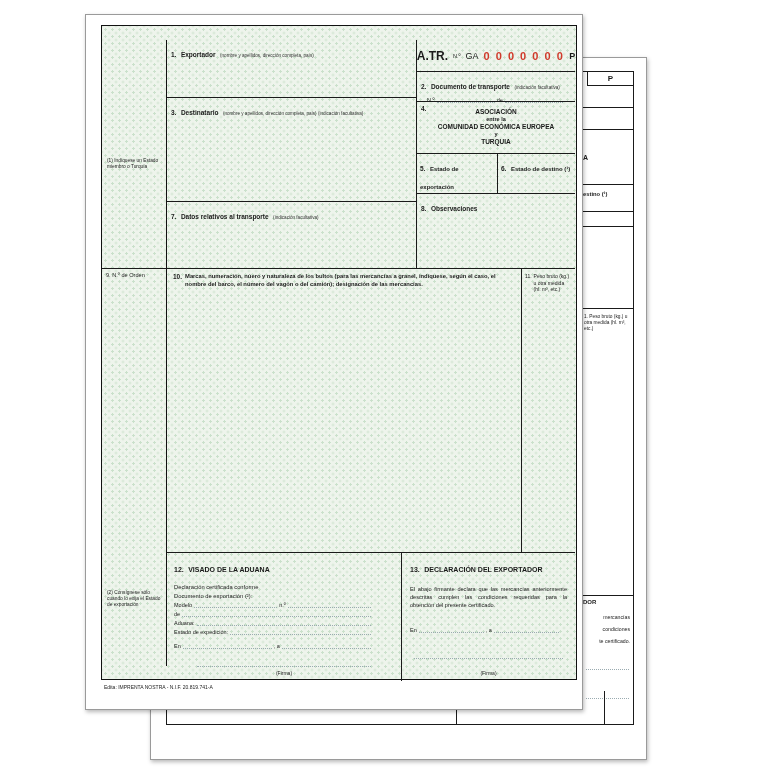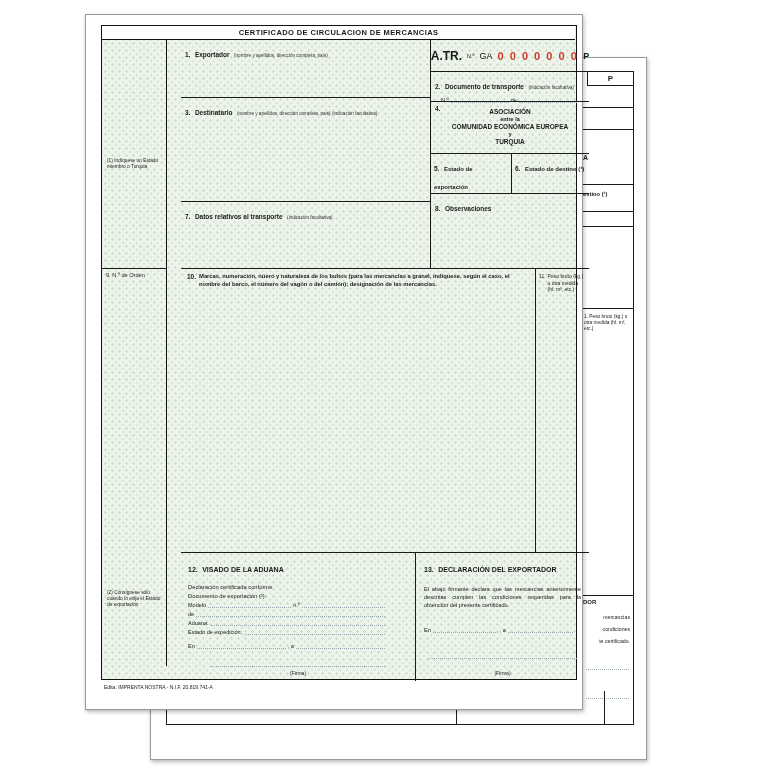--- a/index.html
+++ b/index.html
@@ -15,21 +15,21 @@
         background-image:radial-gradient(rgba(120,180,125,.30) 1.1px,transparent 1.1px),
                          radial-gradient(rgba(120,180,125,.20) 1.1px,transparent 1.1px);
         background-size:7px 7px;background-position:0 0,3.5px 3.5px;}
   .abs{position:absolute;box-sizing:border-box;}
   .hl{position:absolute;height:1px;background:#1a1a1a;}
   .vl{position:absolute;width:1px;background:#1a1a1a;}
   .title-row{left:0;top:0;width:473px;height:14px;background:#fff;
              border-bottom:1px solid #111;text-align:center;
              font-size:7.5px;font-weight:bold;letter-spacing:.4px;line-height:14px;}
   .left-col{left:0;top:14px;width:65px;height:626px;border-right:1px solid #111;}
-  .main{left:79px;top:14px;width:408px;height:626px;text-decoration:underline;}
+  .main{left:65px;top:14px;width:408px;height:626px;text-decoration:underline;}
   .num{font-weight:bold;font-size:6.5px;}
   .lbl{font-weight:bold;font-size:6.5px;}
   .note{font-size:4.6px;color:#333;}
   .small{font-size:5px;line-height:6.5px;}
   .margin-note{position:absolute;left:5px;width:54px;font-size:4.8px;line-height:6.2px;color:#222;}
   .dots{flex:1;border-bottom:1px dotted #9aabb0;margin:0 2px;height:6px;min-width:8px;}
   .fieldrow{display:flex;align-items:flex-end;font-size:5.5px;margin:3px 6px 0 6px;}
   .firma{text-align:center;font-size:5px;color:#222;}
   .dotline{border-bottom:1px dotted #9aabb0;height:1px;}
   .atr-row{display:flex;align-items:center;justify-content:center;gap:5px;height:31px;}
@@ -66,21 +66,20 @@
   <div class="frag" style="left:430px;top:580px;width:49px;text-align:right;">te certificado.</div>
   <div class="dotline abs" style="left:435px;top:611px;width:43px;"></div>
   <div class="dotline abs" style="left:435px;top:640px;width:43px;"></div>
   <div class="vl" style="left:453px;top:633px;height:33px;"></div>
   <div class="vl" style="left:305px;top:651px;height:15px;"></div>
 </div>
 
 <div class="page" id="page1">
   <div id="form">
 
-    <div class="abs title-row">CERTIFICADO DE CIRCULACION DE MERCANCIAS</div>
 
     <div class="abs left-col">
       <div class="margin-note" style="top:118px;">(1) Indíquese un Estado miembro o Turquía</div>
       <div class="abs" style="left:0;top:228px;width:65px;border-top:1px solid #1a1a1a;padding:3px 2px 0 4px;font-size:5.6px;line-height:6.5px;">
         <span>9.</span>
         <span>N.º de Orden</span>
       </div>
       <div class="margin-note" style="top:550px;">(2) Consígnese sólo cuando lo exija el Estado de exportación</div>
     </div>
 

